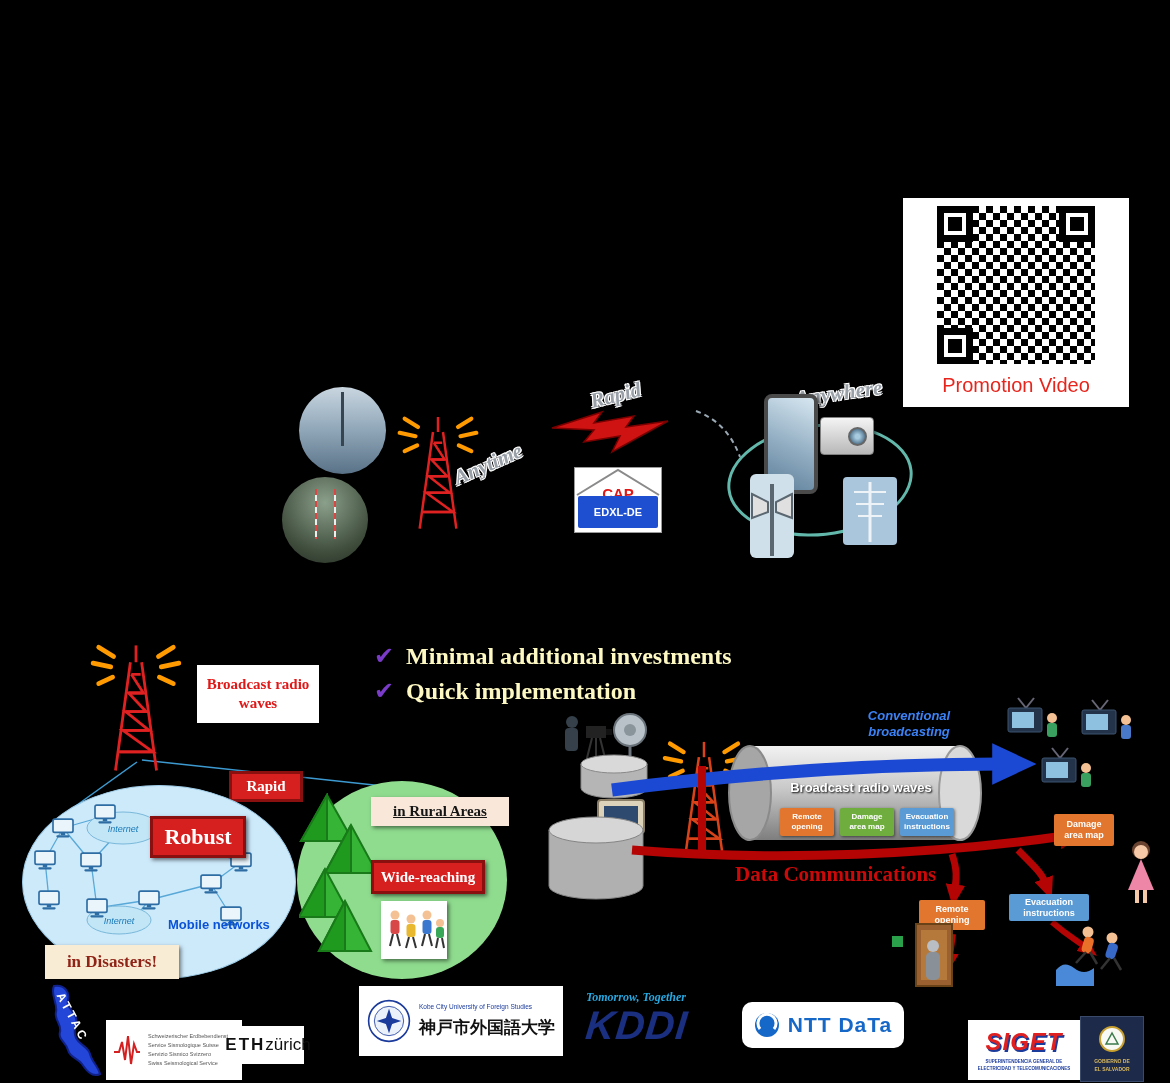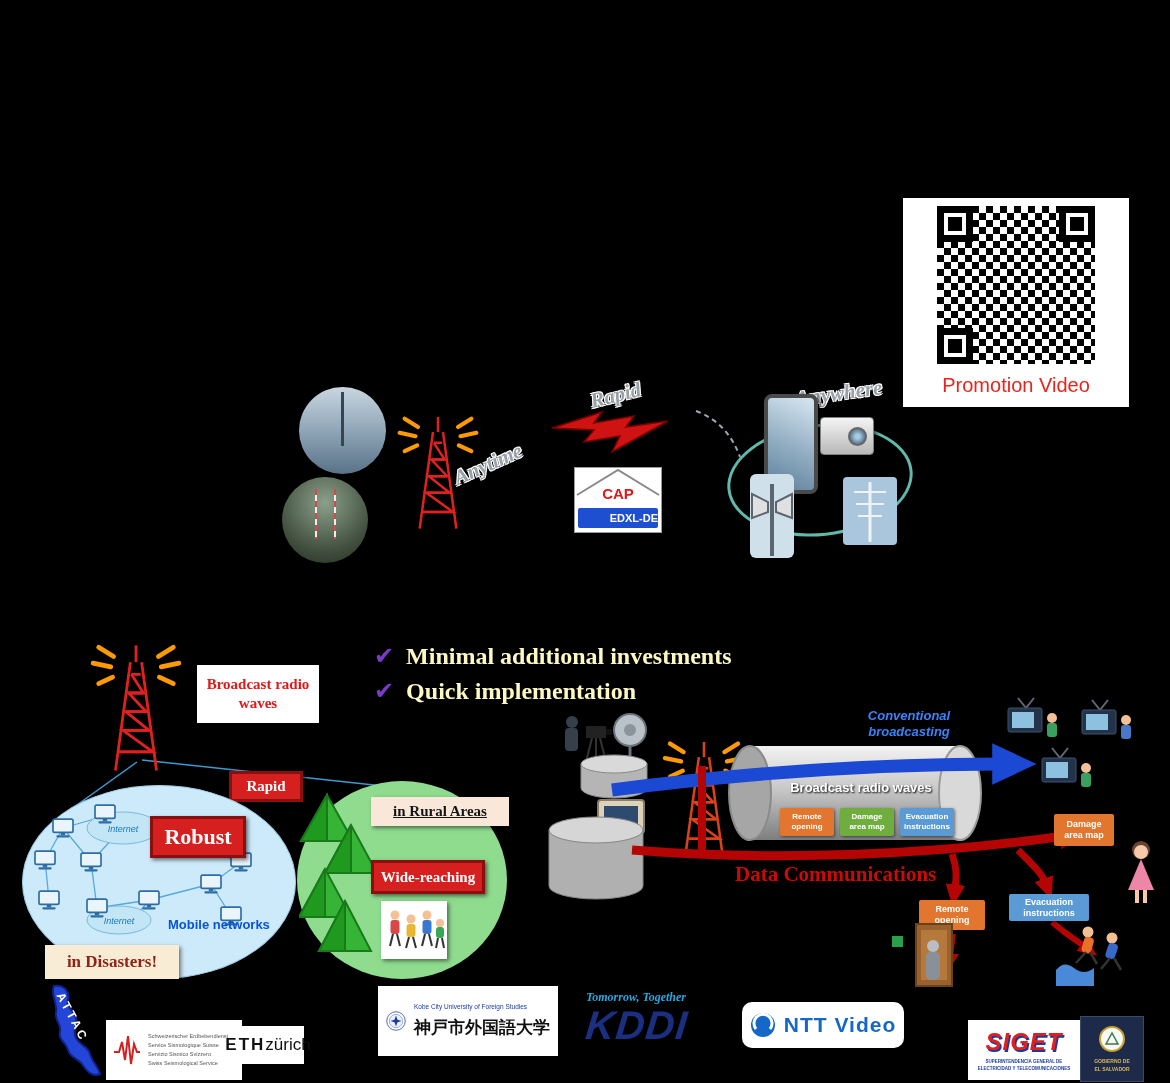--- a/index.html
+++ b/index.html
@@ -27,21 +27,21 @@
 
   
   .photo{border-radius:50%;overflow:hidden;box-shadow:0 0 6px rgba(0,0,0,.6);}
   .skytree{position:absolute;left:48%;top:6%;width:3px;height:62%;background:#36454f;}
   .mast{position:absolute;top:14%;width:2px;height:58%;background:repeating-linear-gradient(180deg,#d44 0 6px,#eee 6px 12px);}
   .wordart{font:italic 700 21px "Liberation Serif",serif;color:#99a0a8;
     text-shadow:1px 1px 0 #fff,-1px -1px 0 #fff,1px -1px 0 #fff,-1px 1px 0 #fff,3px 3px 3px rgba(0,0,0,.75);white-space:nowrap;}
   .envelope{width:86px;height:64px;background:#fff;border:1px solid #9a9a9a;box-shadow:3px 3px 5px rgba(0,0,0,.55);}
   .flap{position:absolute;left:0;top:-1px;width:86px;height:30px;}
   .cap-txt{position:absolute;left:0;right:0;top:17px;text-align:center;color:#e01818;font:700 15px "Liberation Sans",sans-serif;}
-  .edxl-txt{position:absolute;left:3px;right:3px;bottom:4px;background:#1e4fd0;color:#fff;text-align:right;font:700 11px "Liberation Sans",sans-serif;padding:4px 0;border-radius:2px;}
+  .edxl-txt{position:absolute;left:3px;right:3px;bottom:4px;background:#1e4fd0;color:#fff;text-align:center;font:700 11px "Liberation Sans",sans-serif;padding:10px 0;border-radius:2px;}
   .device-ring{border:3px solid #63b8ac;border-radius:50%;transform:rotate(-6deg);}
   .tablet{width:46px;height:92px;border:4px solid #4a4a4a;border-radius:8px;background:linear-gradient(205deg,#d7e7f1 0%,#8fabc0 55%,#5d7f9a 100%);box-shadow:2px 2px 4px rgba(0,0,0,.6);}
   .projector{width:52px;height:36px;background:linear-gradient(#f4f4f4,#b8b8b8);border:1px solid #808080;border-radius:4px;box-shadow:2px 2px 4px rgba(0,0,0,.6);}
   .projector::after{content:"";position:absolute;right:6px;top:9px;width:15px;height:15px;border-radius:50%;background:radial-gradient(#a8cbe0 20%,#274a66);border:2px solid #666;}
 
   
   .benefit{display:flex;align-items:center;gap:12px;margin-bottom:7px;}
   .check{color:#7a3bc8;font:700 24px "DejaVu Sans",sans-serif;}
   .benefit-text{color:#fef9c3;font:700 24px "Liberation Serif",serif;}
 
@@ -453,21 +453,21 @@
       <div>Servizio Sismico Svizzero</div>
       <div>Swiss Seismological Service</div>
     </div>
   </div>
 
   <div class="abs eth-box" style="left:232px;top:1026px;width:72px;height:38px">
     <span class="eth-bold">ETH</span>
     <span class="eth-rest">zürich</span>
   </div>
 
-  <div class="abs kobe-box" style="left:378px;top:986px;width:180px;height:70px">
+  <div class="abs kobe-box" style="left:359px;top:986px;width:204px;height:70px">
     <svg width="54" height="54" viewBox="0 0 54 54">
       <circle cx="27" cy="27" r="25" fill="#fff" stroke="#1a3a9c" stroke-width="2"></circle>
       <circle cx="27" cy="27" r="18" fill="#eaf1fb" stroke="#1a3a9c" stroke-width="1"></circle>
       <path d="M27 12 L32 27 L27 42 L22 27 Z" fill="#1a3a9c"></path>
       <path d="M12 27 L27 22 L42 27 L27 32 Z" fill="#1a3a9c"></path>
     </svg>
     <div>
       <div class="kobe-en">Kobe City University of Foreign Studies</div>
       <div class="kobe-jp">神戸市外国語大学</div>
     </div>
@@ -476,21 +476,21 @@
   <div class="abs" style="left:586px;top:990px;width:140px;">
     <div class="kddi-tag">Tomorrow, Together</div>
     <div class="kddi-word">KDDI</div>
   </div>
 
   <div class="abs ntt-box" style="left:742px;top:1002px;width:162px;height:46px">
     <svg width="26" height="26" viewBox="0 0 26 26">
       <circle cx="13" cy="13" r="12" fill="#1668c8"></circle>
       <path d="M6 17 A 9 9 0 1 1 20 17" stroke="#fff" stroke-width="3" fill="none"></path>
     </svg>
-    <span class="ntt-word">NTT Video</span>
+    <span class="ntt-word">NTT DaTa</span>
   </div>
 
   <div class="abs siget-box" style="left:968px;top:1020px;width:112px;height:60px">
     <div class="siget-word">SIGET</div>
     <div class="siget-sub">SUPERINTENDENCIA GENERAL DE ELECTRICIDAD Y TELECOMUNICACIONES</div>
   </div>
 
   <div class="abs gob-box" style="left:1080px;top:1016px;width:64px;height:66px">
     <svg width="36" height="30" viewBox="0 0 36 30">
       <circle cx="18" cy="14" r="12" fill="#f8f8f4" stroke="#c8a030" stroke-width="2"></circle>

